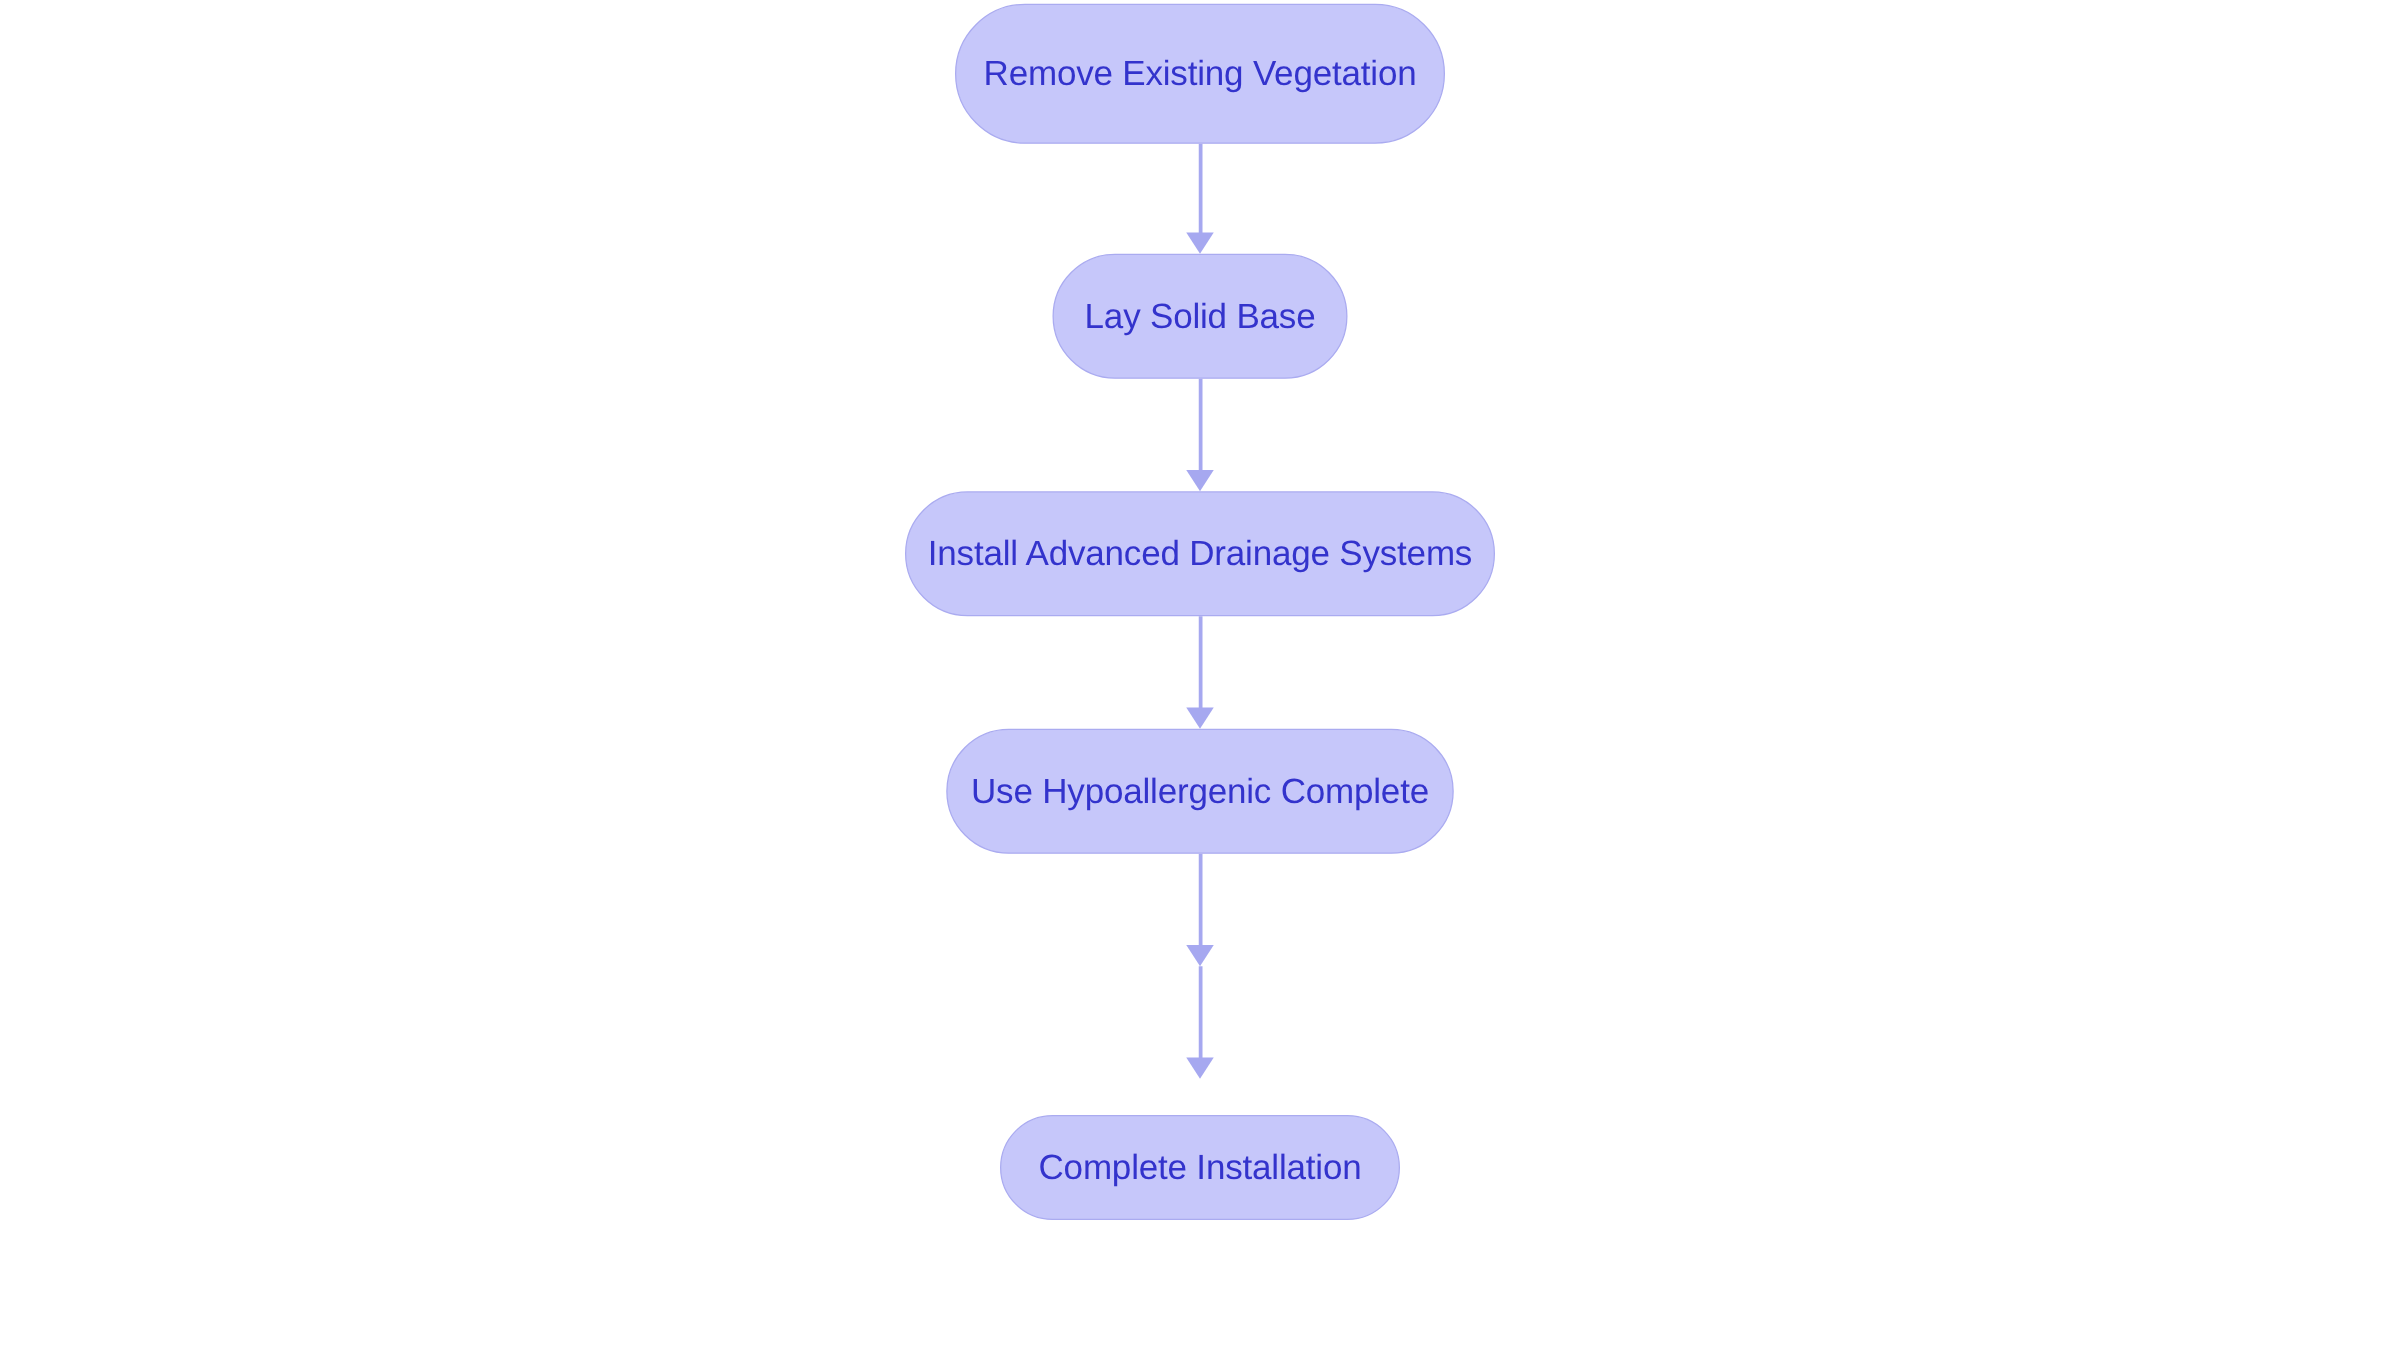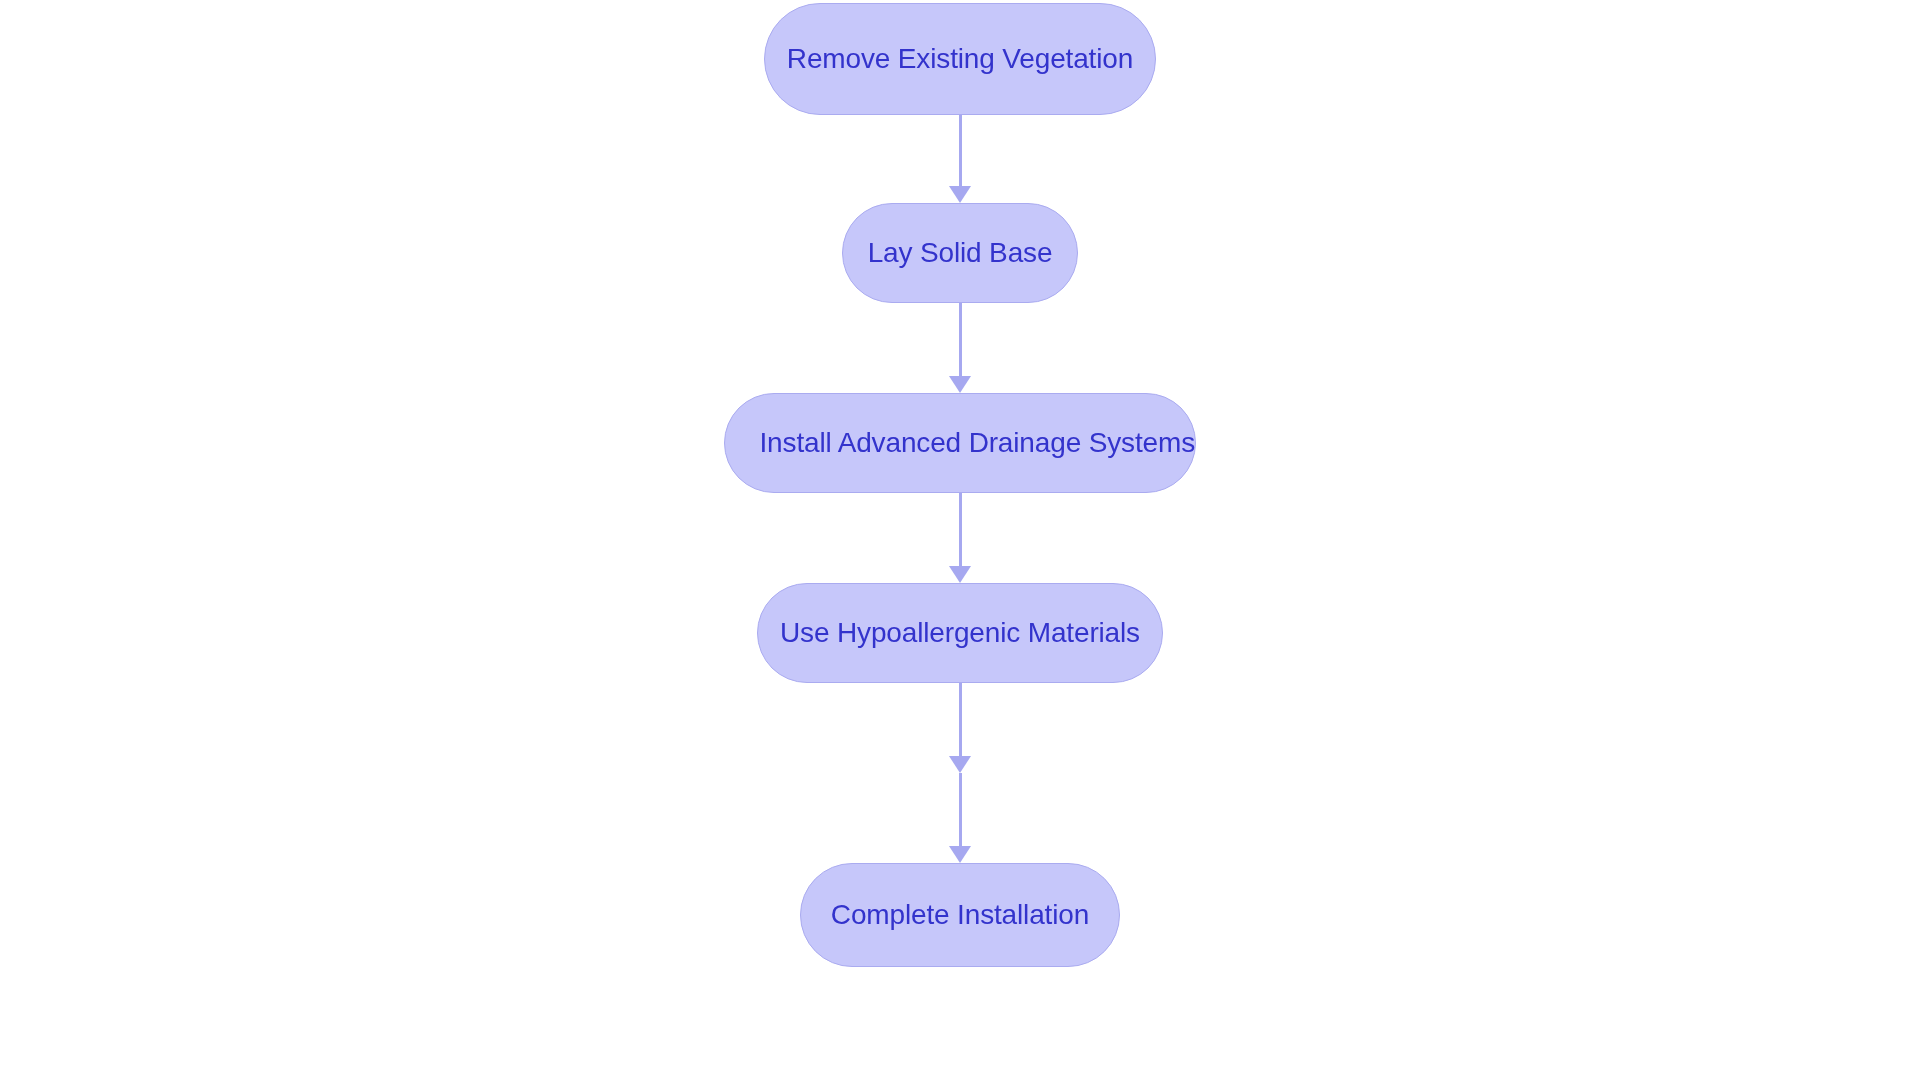--- a/index.html
+++ b/index.html
@@ -100,42 +100,42 @@
 
     <div class="node" style="width:236px;height:100px;text-align:right;">
       <span class="node-label">Lay Solid Base</span>
     </div>
 
     <div class="connector" style="height:90px;">
       <div class="connector-stem"></div>
       <div class="connector-head"></div>
     </div>
 
-    <div class="node" style="width:472px;height:100px;justify-content:flex-end;">
+    <div class="node" style="width:472px;height:100px;">
       <span class="node-label">Install Advanced Drainage Systems</span>
     </div>
 
     <div class="connector" style="height:90px;">
       <div class="connector-stem"></div>
       <div class="connector-head"></div>
     </div>
 
     <div class="node" style="width:406px;height:100px;">
-      <span class="node-label">Use Hypoallergenic Materials</span>
+      <span class="node-label">Use Hypoallergenic Complete</span>
     </div>
 
     <div class="connector" style="height:90px;">
       <div class="connector-stem"></div>
       <div class="connector-head"></div>
     </div>
 
 
     <div class="connector" style="height:90px;">
       <div class="connector-stem"></div>
       <div class="connector-head"></div>
     </div>
 
-    <div class="node" style="width:320px;height:104px;">
+    <div class="node" style="width:320px;height:84px;margin-top:29px;">
       <span class="node-label">Complete Installation</span>
     </div>
 
   </div>
 </div>
 
 </body></html>

